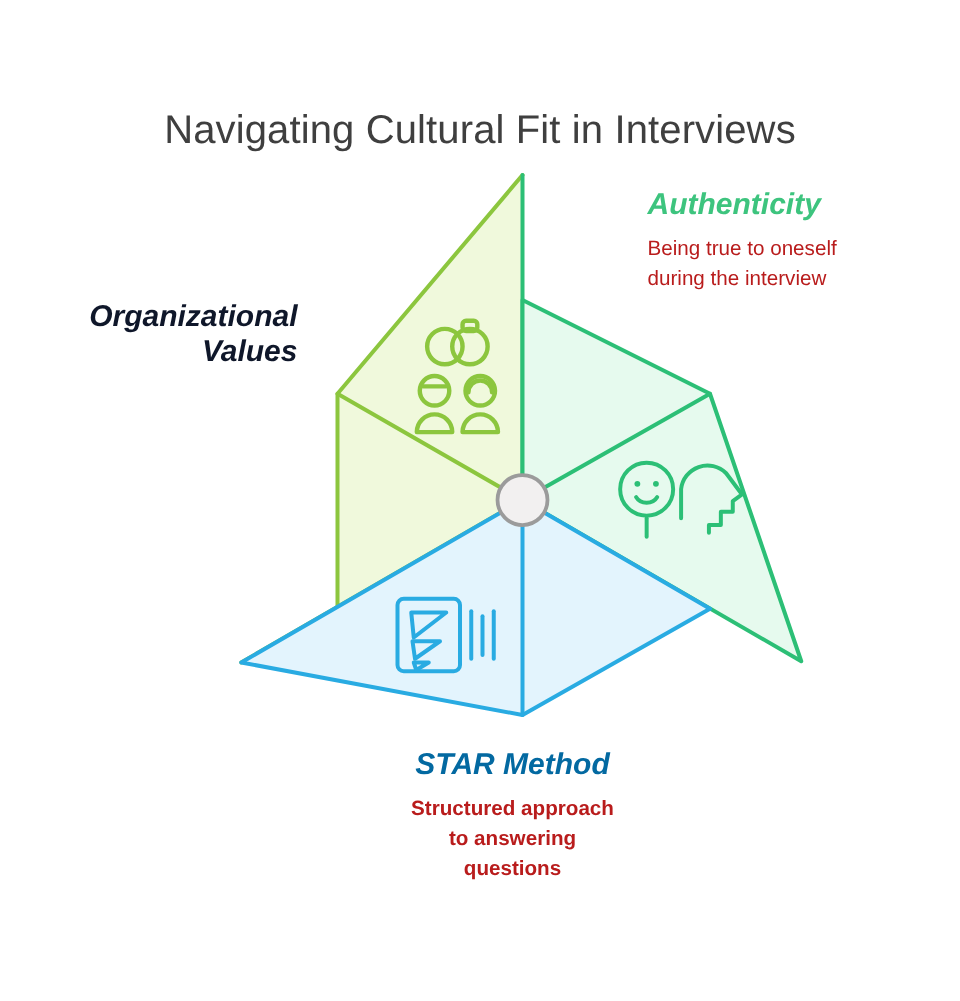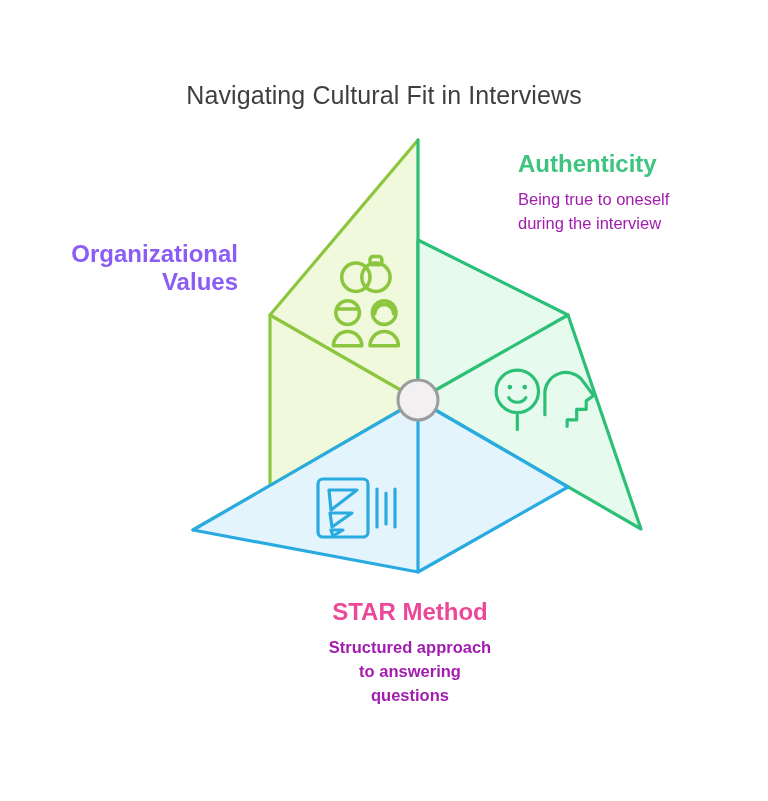--- a/index.html
+++ b/index.html
@@ -17,21 +17,21 @@
     color: #4a4a4a;
     -webkit-font-smoothing: antialiased;
   }
 
   #page-title {
     position: absolute;
     left: 0;
     top: 64px;
     width: 768px;
     text-align: center;
-    font-size: 25px;
+    font-size: 32px;
     font-weight: 400;
     color: #3f3f3f;
     letter-spacing: 0.1px;
   }
 
   #diagram-stage {
     position: absolute;
     left: 0;
     top: 0;
     width: 768px;
@@ -44,55 +44,56 @@
   }
 
   .callout {
     position: absolute;
   }
   .callout-title {
     font-size: 24px;
     font-weight: bold;
     line-height: 1.18;
     margin: 0 0 10px 0;
+    font-style: italic;
   }
   .callout-desc {
     font-size: 16.5px;
     line-height: 1.42;
-    color: #a21caf;
+    color: #b91c1c;
     margin: 0;
     white-space: pre-line;
   }
 
   
   #callout-organizational-values {
     left: 16px;
     top: 240px;
     width: 222px;
     text-align: right;
   }
-  #callout-organizational-values .callout-title { color: #8b5cf6; }
+  #callout-organizational-values .callout-title { color: #0f172a; }
 
   
   #callout-authenticity {
     left: 518px;
     top: 150px;
     width: 236px;
     text-align: left;
   }
   #callout-authenticity .callout-title { color: #3dc47e; }
 
   
   #callout-star-method {
     left: 288px;
     top: 598px;
     width: 244px;
     text-align: center;
   }
-  #callout-star-method .callout-title { color: #ec4899; }
+  #callout-star-method .callout-title { color: #0369a1; }
   #callout-star-method .callout-desc { line-height: 1.45; font-weight: bold; }
 </style>
 </head>
 <body>
 
 <h1 id="page-title">Navigating Cultural Fit in Interviews</h1>
 
 <div id="diagram-stage">
 
   <svg id="diagram-svg" width="768" height="801" viewBox="0 0 768 801">

